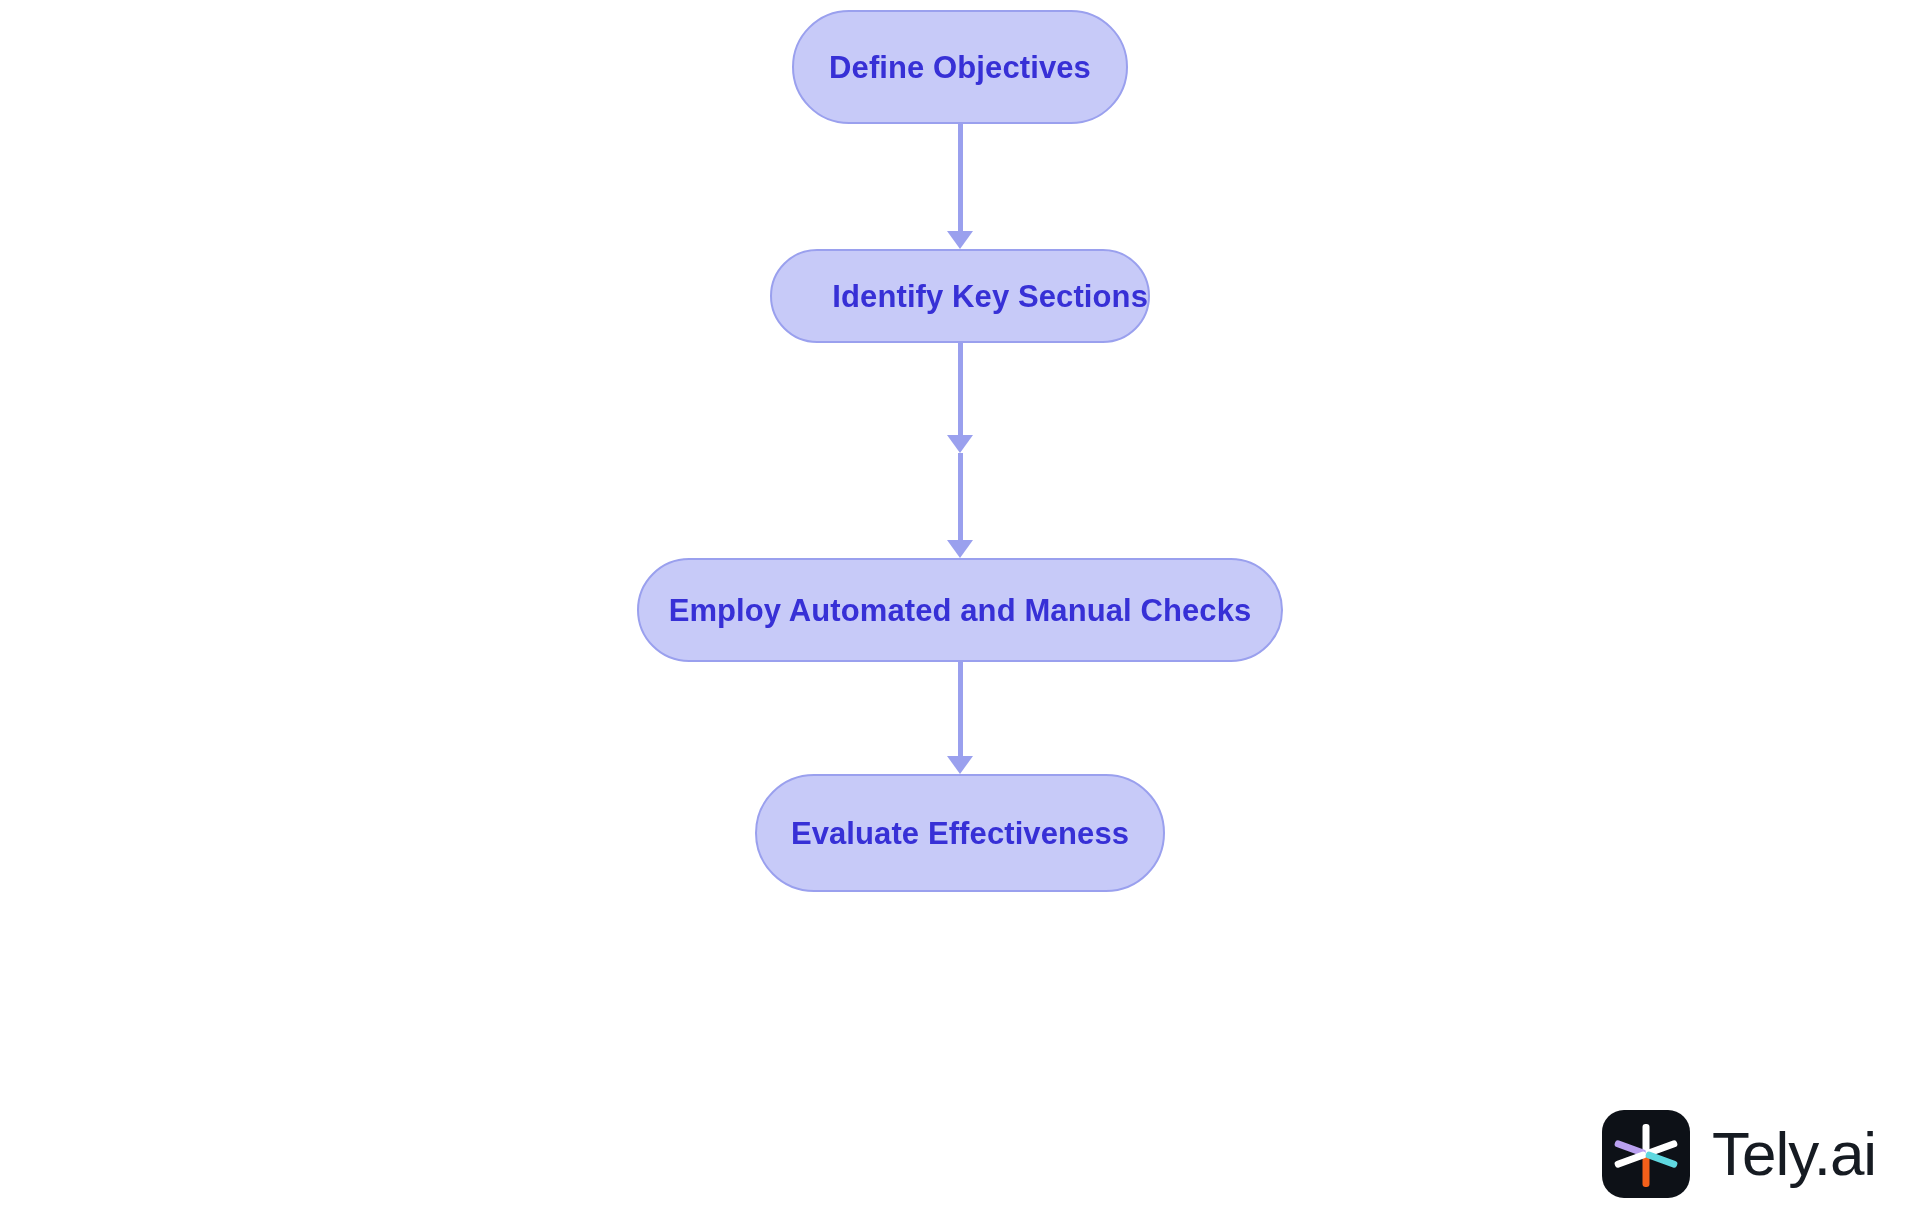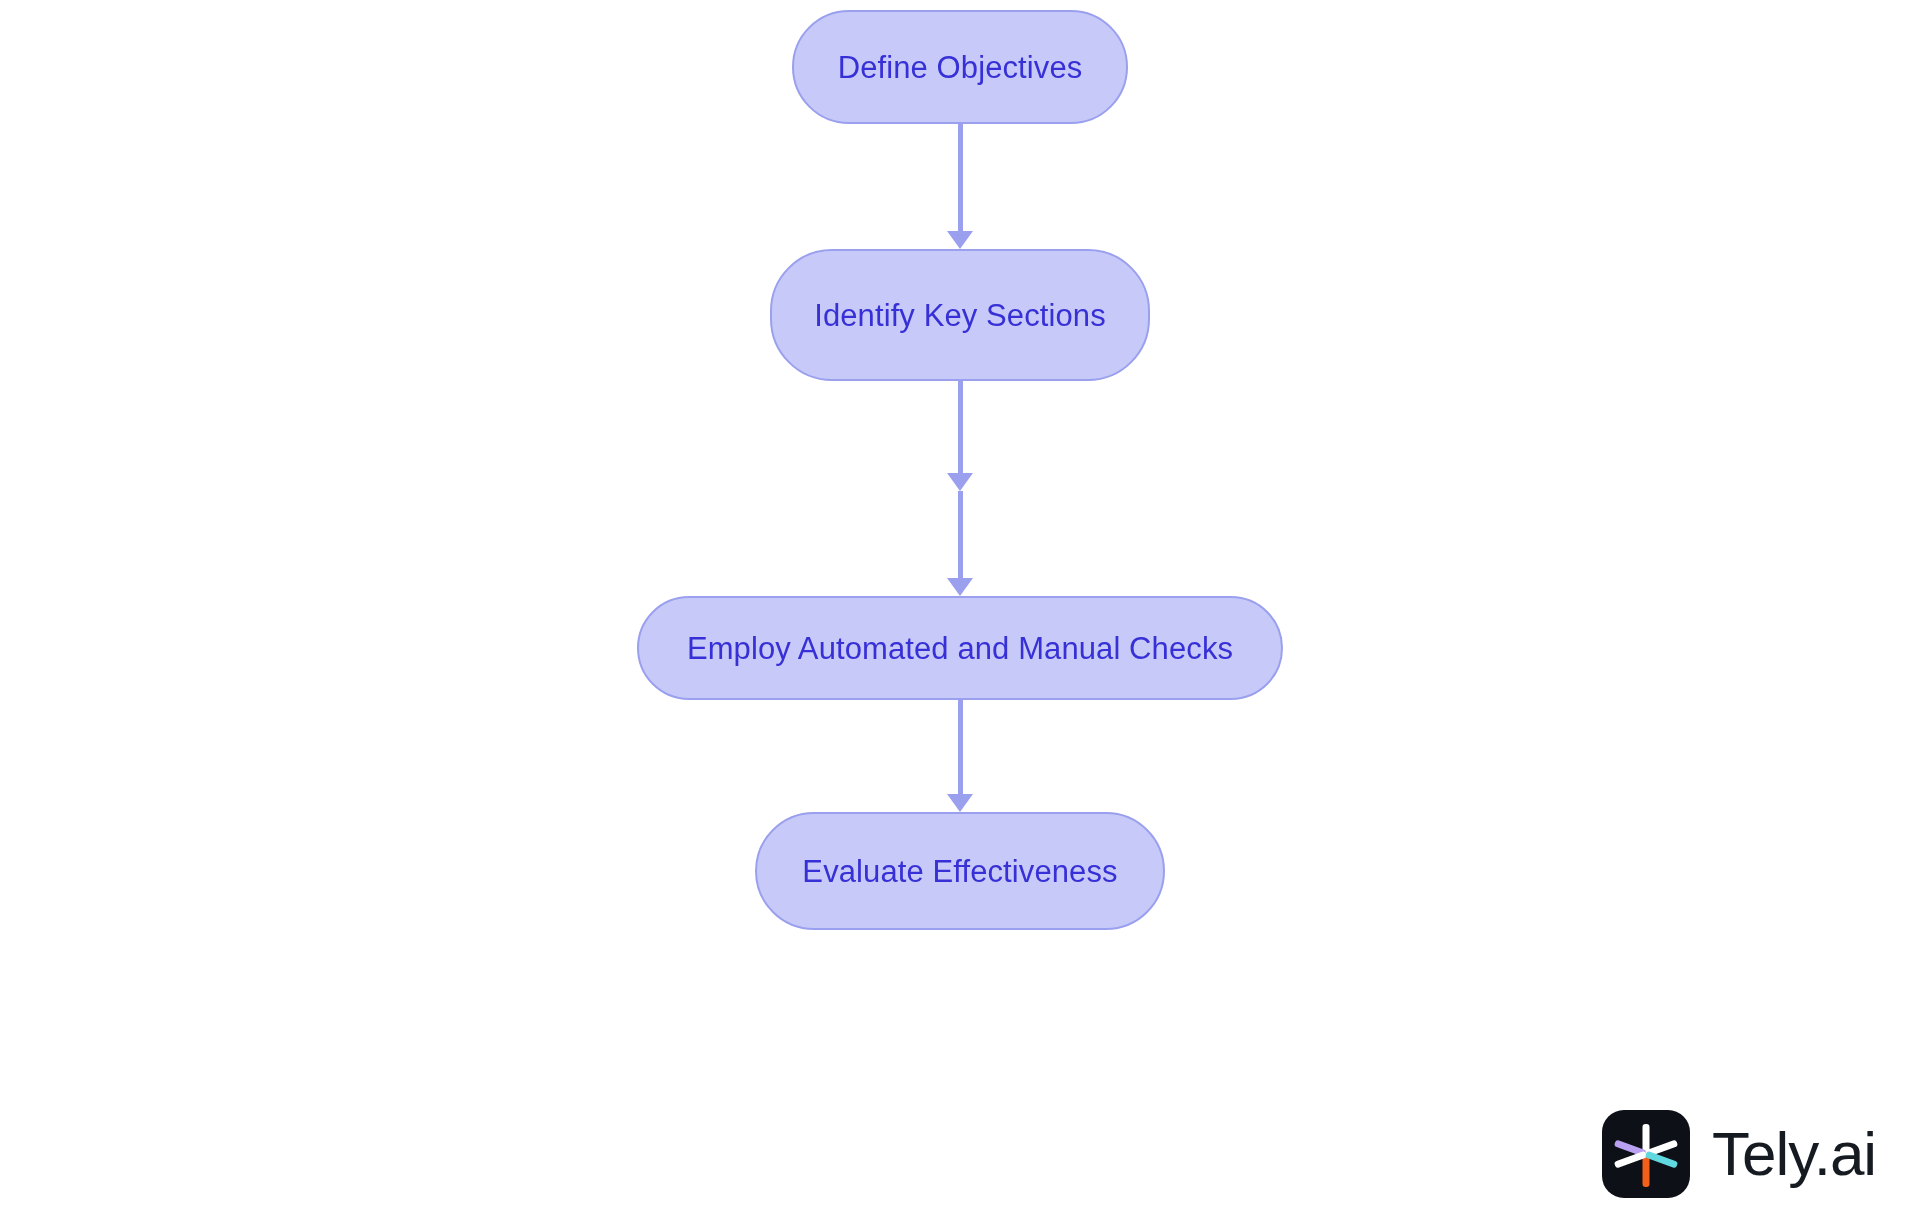--- a/index.html
+++ b/index.html
@@ -44,28 +44,28 @@
     display: flex;
     align-items: center;
     justify-content: center;
     text-align: center;
     white-space: nowrap;
     letter-spacing: 0.1px;
   }
 
   .node-label {
     font-size: 31px;
-    font-weight: 400;
+    font-weight: 700;
     line-height: 1;
     color: #3730d6;
   }
 
   
   .node.n0 { width: 336px; height: 114px; font-size: 31px; }
-  .node.n1 { width: 380px; height: 132px; font-size: 31px; }
+  .node.n1 { width: 380px; height: 94px; font-size: 31px; justify-content: flex-end; }
   .node.n2 { width: 538px; height: 122px; font-size: 31px; }
   .node.n3 { width: 646px; height: 104px; font-size: 31px; }
   .node.n4 { width: 410px; height: 118px; font-size: 31px; }
 
   
   .connector {
     position: relative;
     width: 26px;
     display: flex;
     flex-direction: column;

